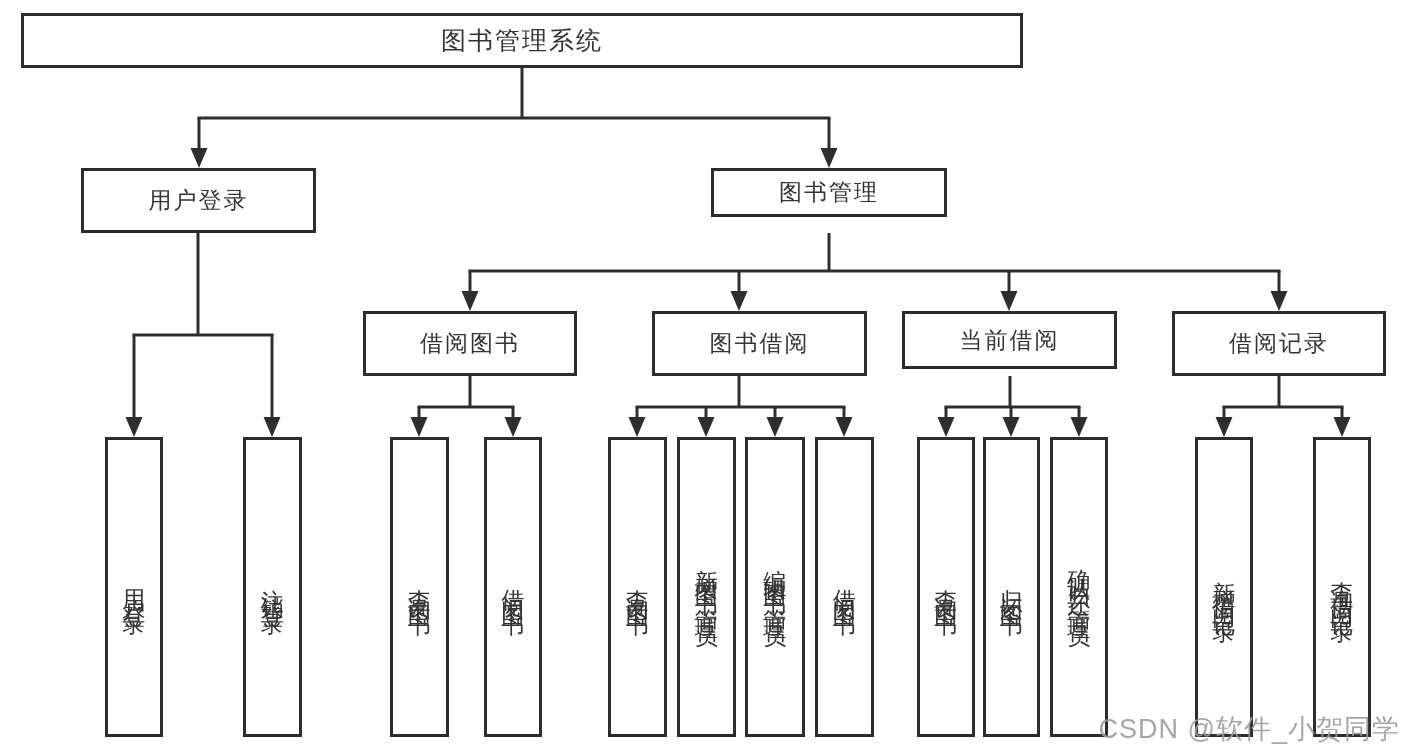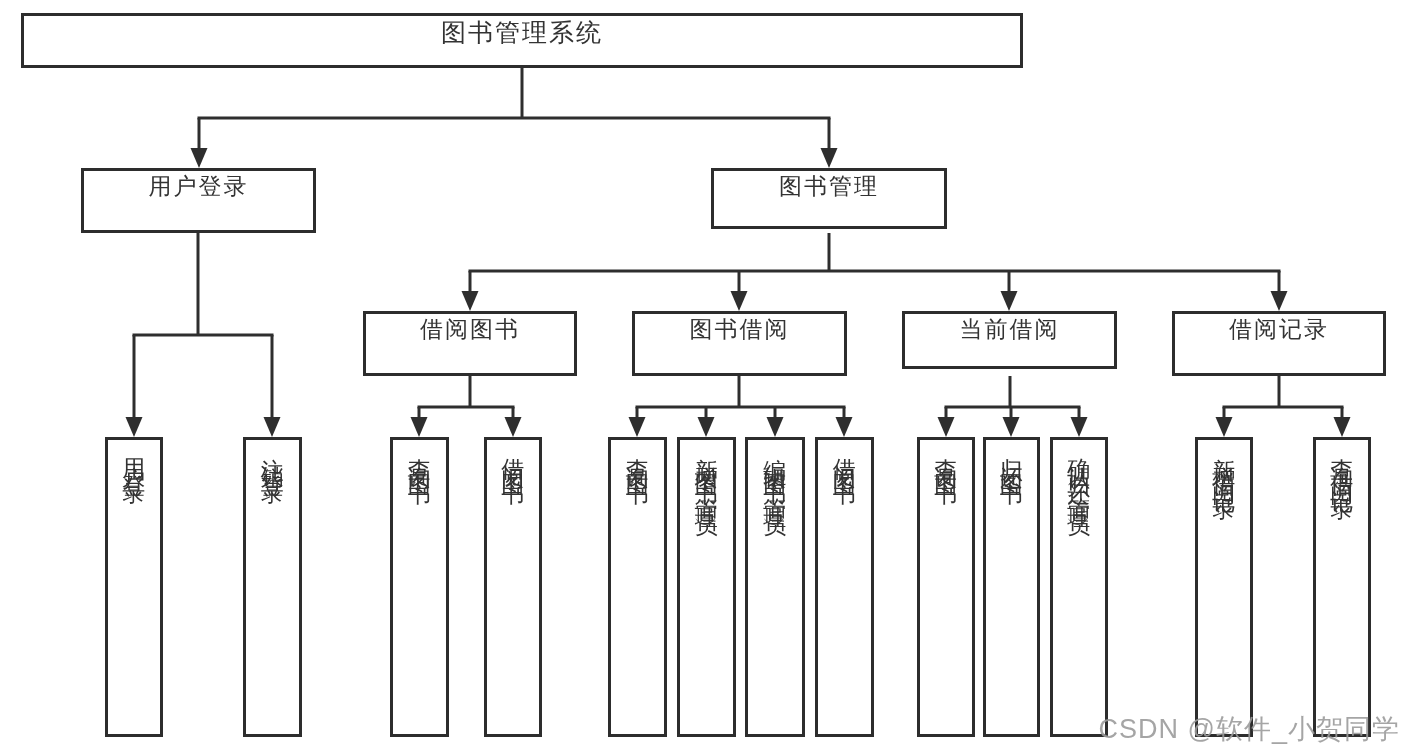--- a/index.html
+++ b/index.html
@@ -10,21 +10,21 @@
     font-family:"Liberation Sans", sans-serif;
     color:#333333;
     overflow:hidden;
   }
   svg.connectors { position:absolute; left:0; top:0; width:1405px; height:747px; }
   .box {
     position:absolute;
     box-sizing:border-box;
     border:3px solid #2d2d2d;
     background:#ffffff;
-    display:flex; justify-content:center;
+    display:flex; align-items:center; justify-content:center;
   }
   .hlabel { font-size:23px; letter-spacing:2px; white-space:nowrap; }
   .root-label { font-size:25px; letter-spacing:2px; }
   .vbox span {
     writing-mode:vertical-rl;
     text-orientation:mixed;
     font-size:23px;
     letter-spacing:8px;
     line-height:1.15;
     white-space:nowrap;
@@ -98,28 +98,28 @@
       <polygon points="1333.5,417 1350.5,417 1342,437" fill="#2e2e2e"></polygon>
     </svg>
 
   <div class="box" style="left:21px; top:13px; width:1002px; height:55px;">
     <span class="root-label">图书管理系统</span>
   </div>
 
   <div class="box" style="left:81px; top:168px; width:235px; height:65px;">
     <span class="hlabel">用户登录</span>
   </div>
-  <div class="box" style="left:711px; top:168px; width:236px; height:61px;">
+  <div class="box" style="left:711px; top:168px; width:236px; height:49px;">
     <span class="hlabel">图书管理</span>
   </div>
 
   <div class="box" style="left:363px; top:311px; width:214px; height:65px;">
     <span class="hlabel">借阅图书</span>
   </div>
-  <div class="box" style="left:632px; top:311px; width:215px; height:65px;">
+  <div class="box" style="left:652px; top:311px; width:215px; height:65px;">
     <span class="hlabel">图书借阅</span>
   </div>
   <div class="box" style="left:902px; top:311px; width:215px; height:58px;">
     <span class="hlabel">当前借阅</span>
   </div>
   <div class="box" style="left:1172px; top:311px; width:214px; height:65px;">
     <span class="hlabel">借阅记录</span>
   </div>
 
   <div class="box vbox" style="left:105px; top:437px; width:58px; height:300px;">

